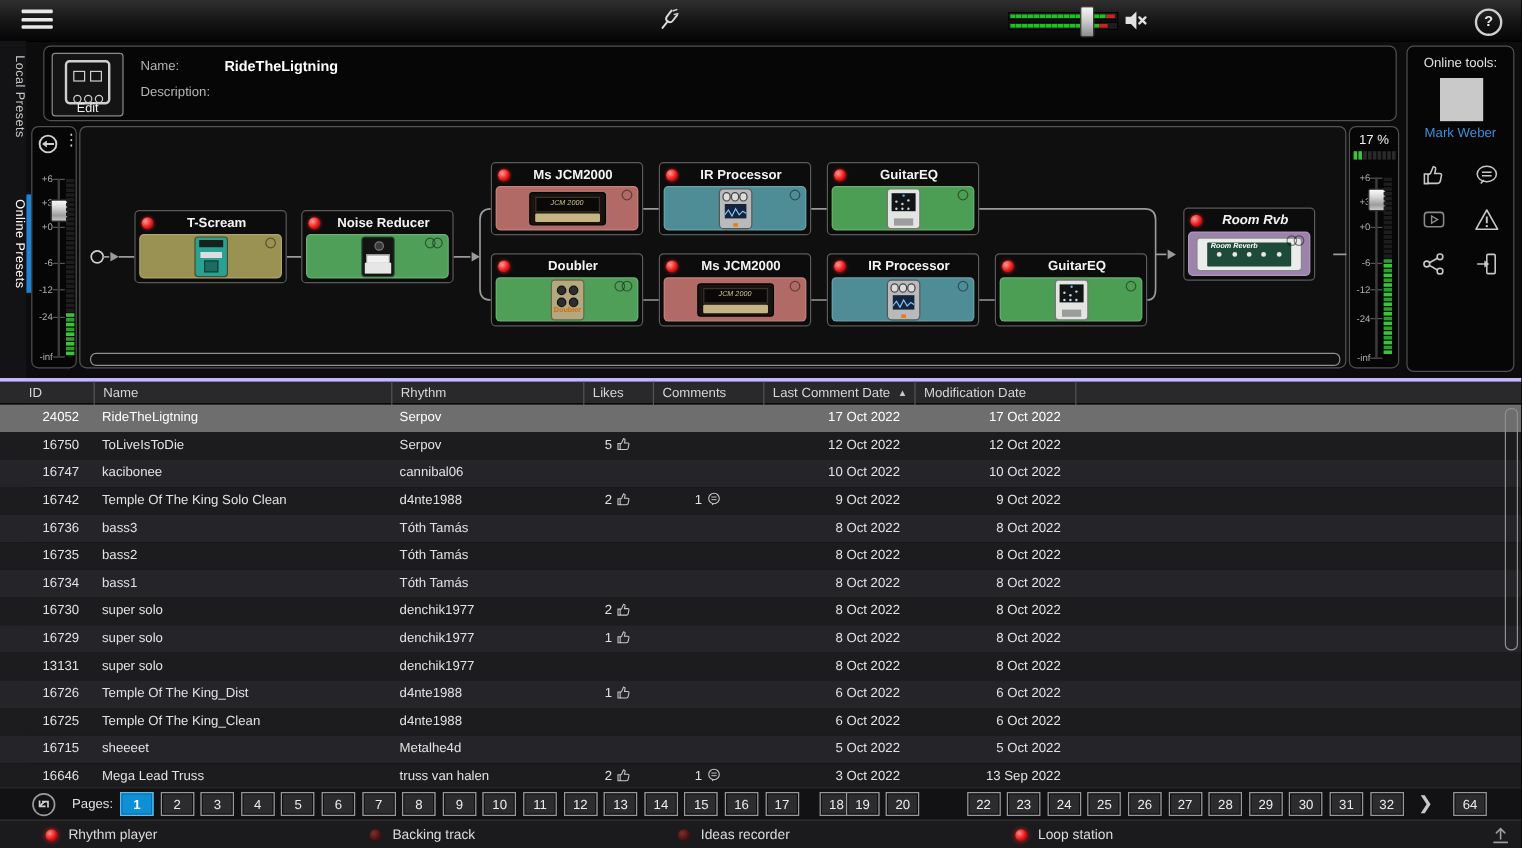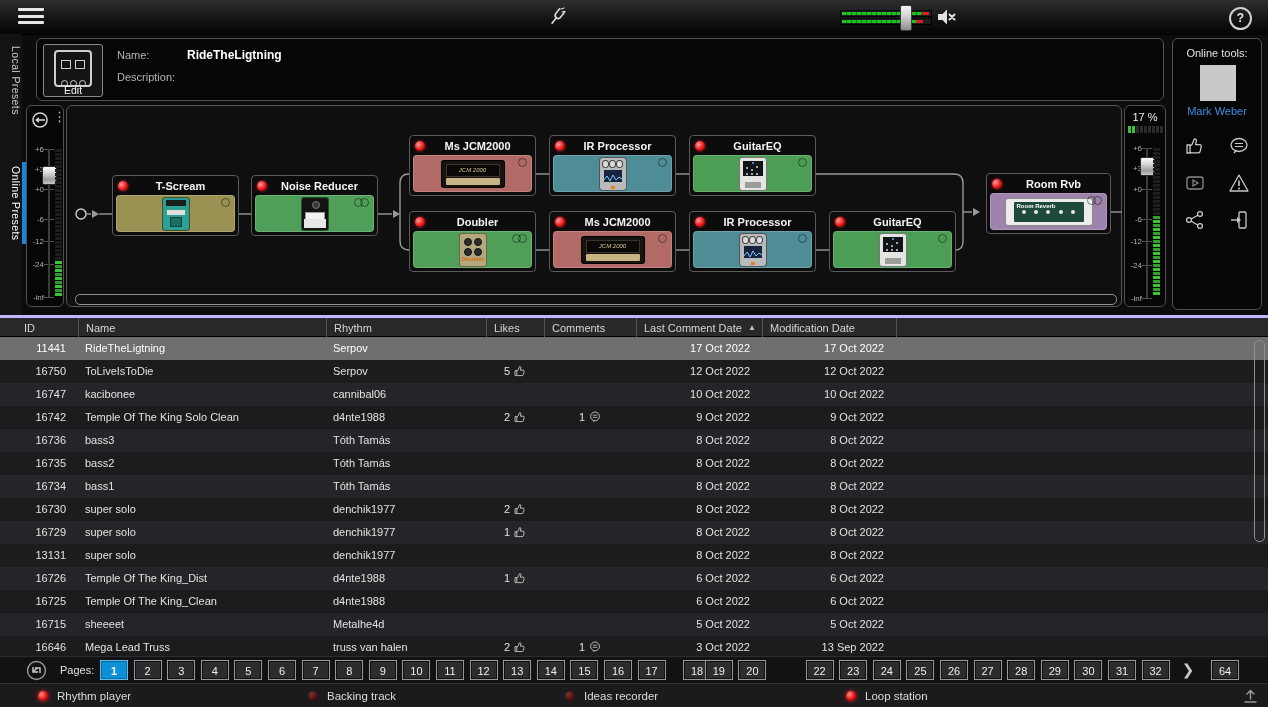--- a/index.html
+++ b/index.html
@@ -505,21 +505,21 @@
                 <span class="dot" style="left:8px;top:12px"></span>
                 <span class="dot" style="left:13px;top:12px"></span>
               </div>
               <div class="b"></div>
             </div>
             <div class="ind">
               <i></i>
             </div>
           </div>
         </div>
-        <div class="block" style="left: 919px; top: 67px; width: 125px;">
+        <div class="block" style="left: 919px; top: 67px; width: 110px; font-style: italic;">
           <div class="block-header">
             <div class="block-led"></div>
             <div class="block-title">Room Rvb</div>
           </div>
           <div class="block-body" style="background: rgb(157, 130, 171);">
             <div class="dv dv-rv">
               <div class="p">
                 <b>Room Reverb</b>
                 <div class="ks">
                   <i></i>
@@ -615,21 +615,21 @@
       <div class="hc">Name</div>
       <div class="hc">Rhythm</div>
       <div class="hc">Likes</div>
       <div class="hc">Comments</div>
       <div class="hc">Last Comment Date<span class="sort-arrow">▲</span></div>
       <div class="hc">Modification Date</div>
       <div class="hc"></div>
     </div>
   <div class="tbl-body" id="tblBody">
       <div class="trow selected">
-        <div class="c-id">11441</div>
+        <div class="c-id">24052</div>
         <div class="c-name">RideTheLigtning</div>
         <div class="c-author">Serpov</div>
         <div class="c-cnt"></div>
         <div class="c-cnt"></div>
         <div class="c-date">17 Oct 2022</div>
         <div class="c-date">17 Oct 2022</div>
       </div>
       <div class="trow dark">
         <div class="c-id">16750</div>
         <div class="c-name">ToLiveIsToDie</div>

